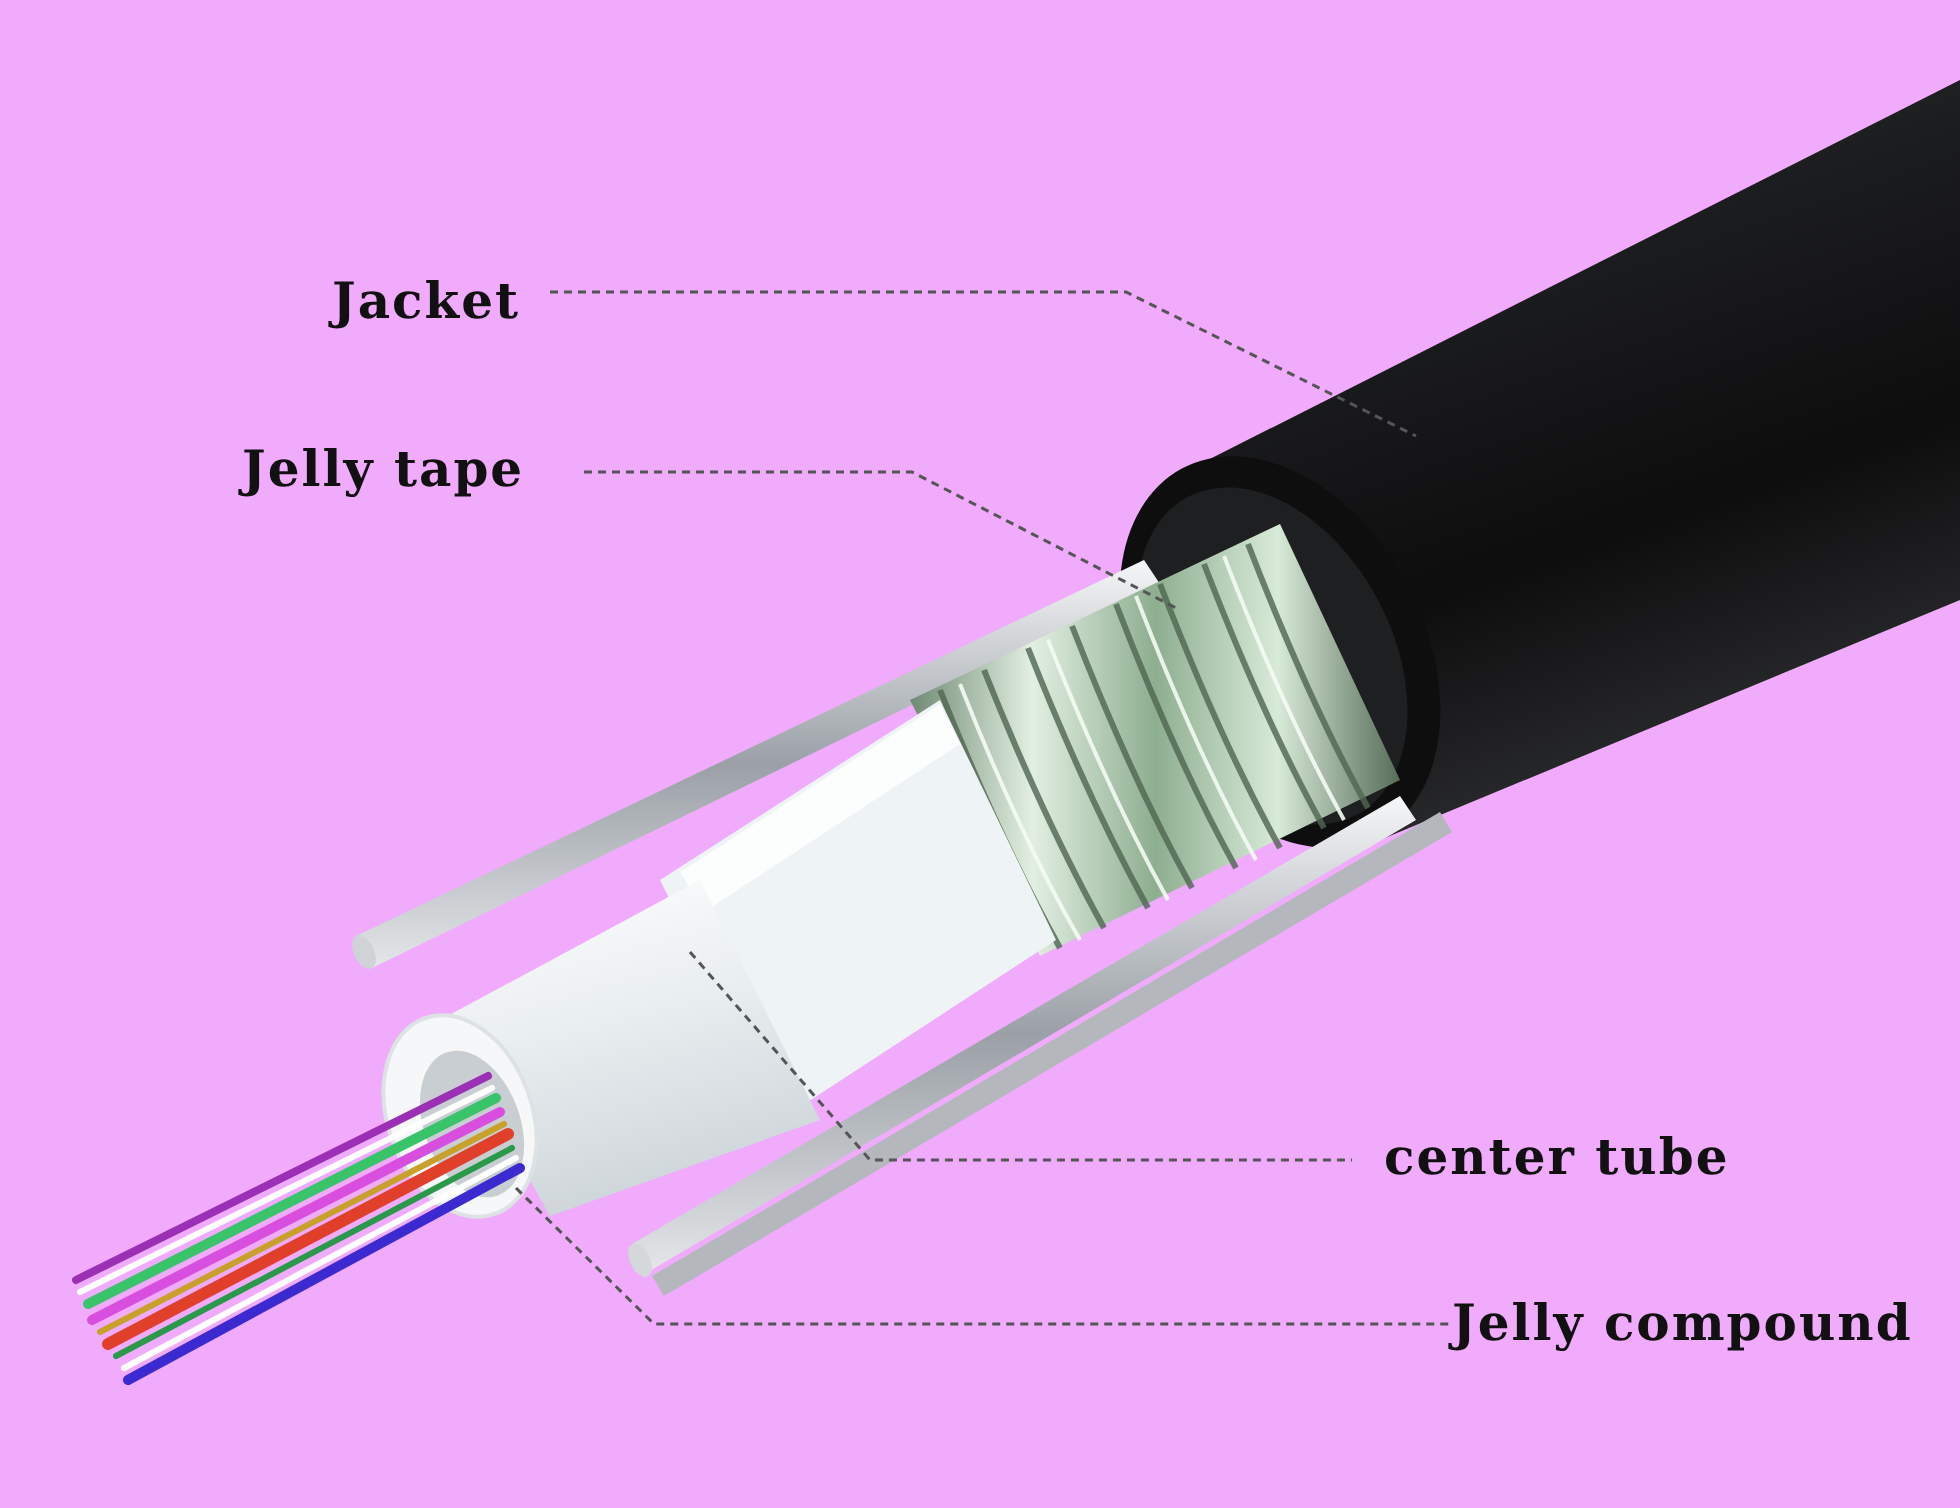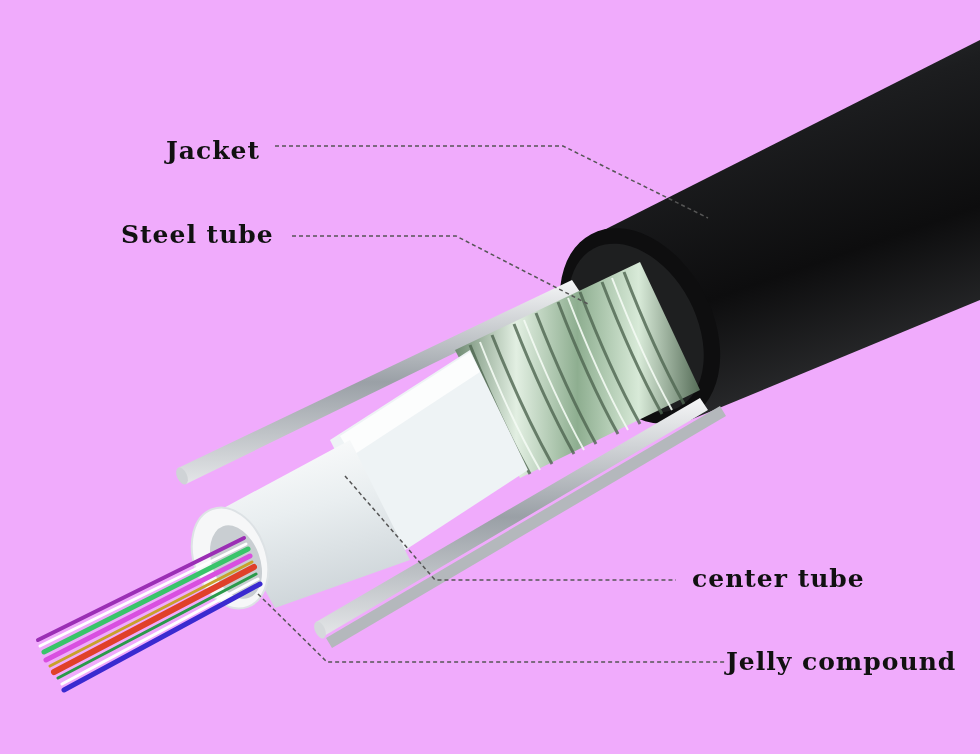--- a/index.html
+++ b/index.html
@@ -109,16 +109,16 @@
 
     <g stroke="#555555" stroke-width="1.5" stroke-dasharray="4 3" fill="none">
       <polyline points="275,146 563,146 708,218"></polyline>
       <polyline points="292,236 456,236 590,305"></polyline>
       <polyline points="345,476 435,580 676,580"></polyline>
       <polyline points="258,594 327,662 725,662"></polyline>
     </g>
   </svg>
 
   <div class="label" style="left:166px; top:138px;">Jacket</div>
-  <div class="label" style="left:121px; top:222px;">Steel tube</div>
+  <div class="label" style="left:121px; top:222px;">Jelly tape</div>
   <div class="label" style="left:726px; top:649px;">Jelly compound</div>
   <div class="label" style="left:692px; top:566px;">center tube</div>
 </div>
 
 </body></html>

